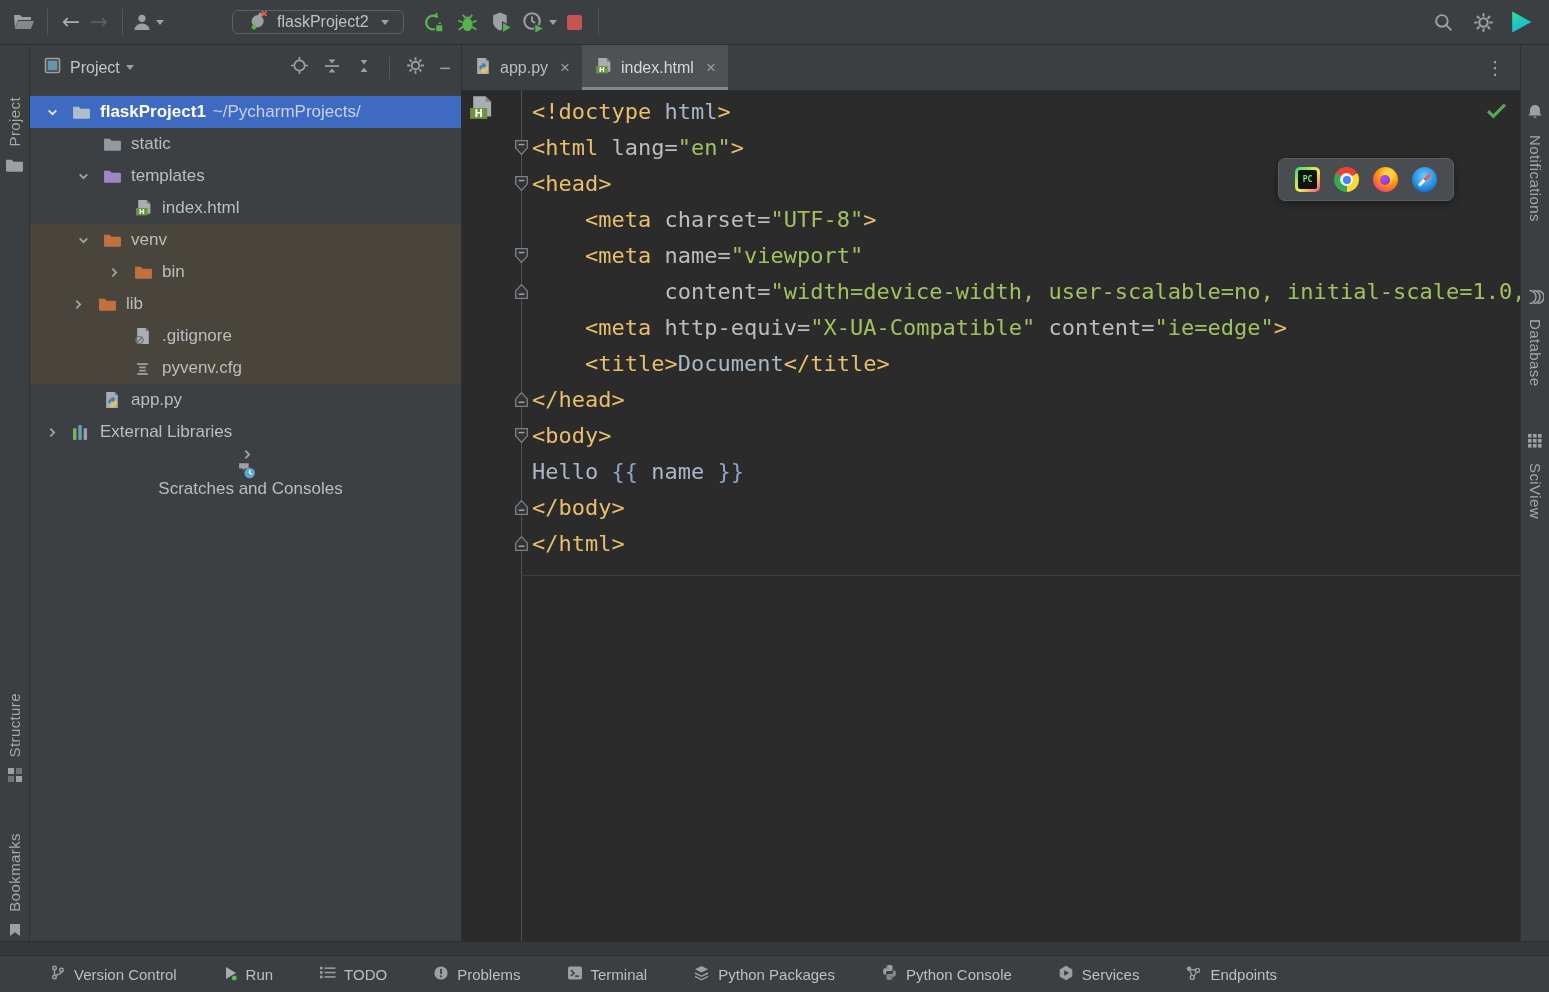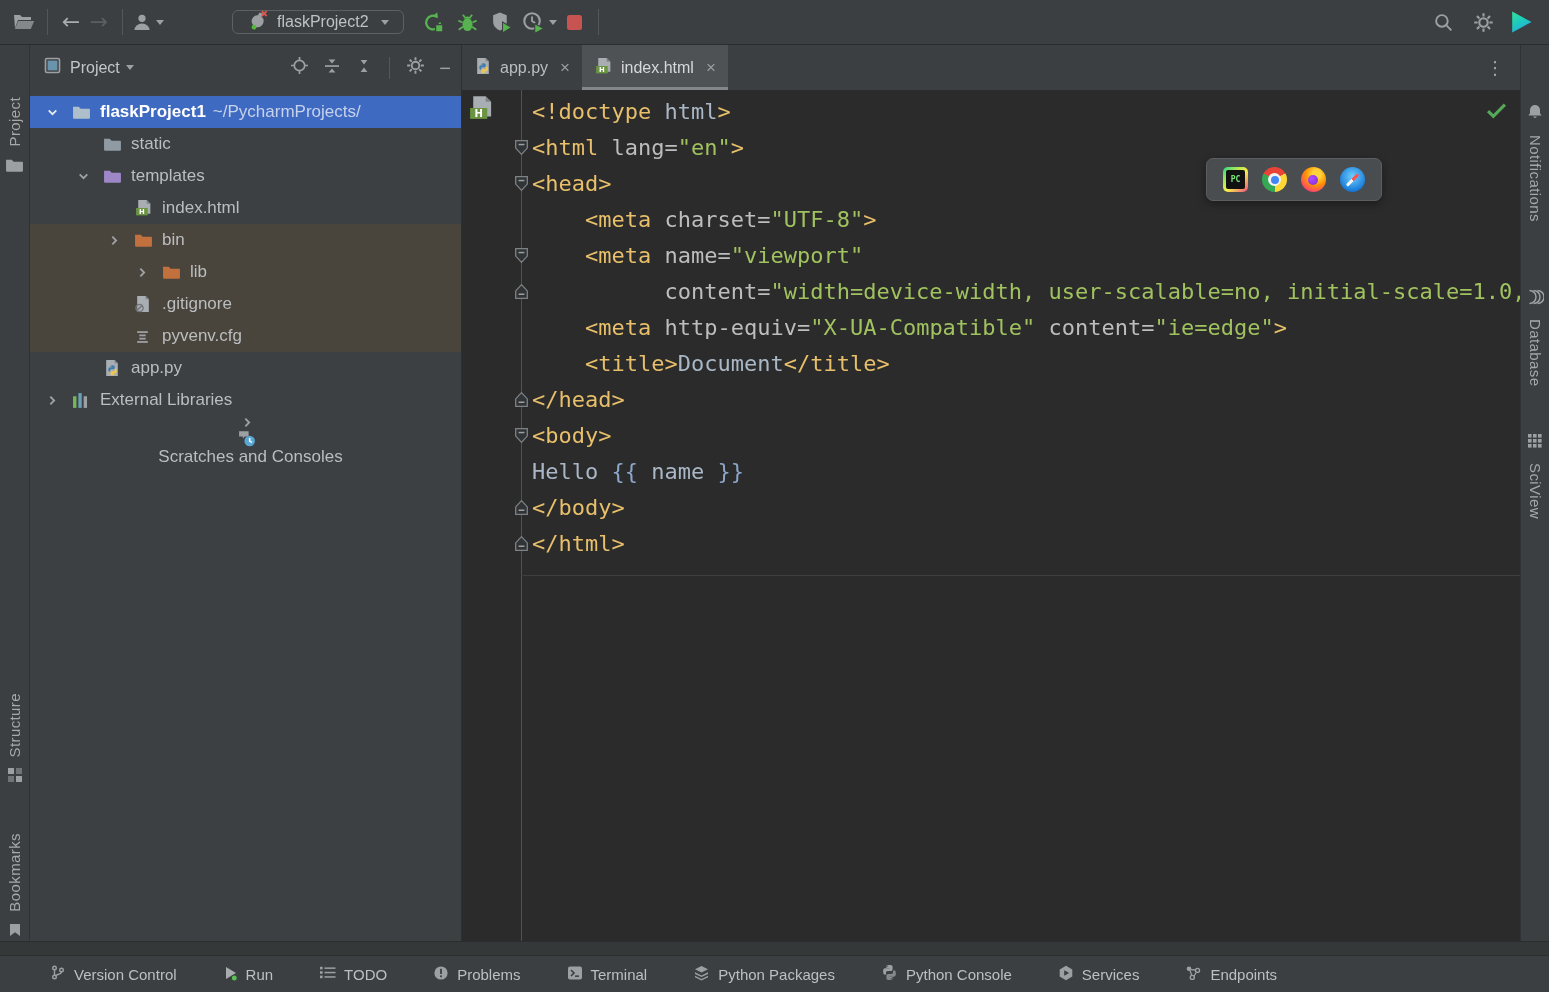--- a/index.html
+++ b/index.html
@@ -67,21 +67,21 @@
   .crow { height:36px; position:relative; }
   .crow pre { font-family:"DejaVu Sans Mono",monospace; font-size:22px; line-height:36px;
     margin-left:70px; white-space:pre; }
   .fold-mark { position:absolute; left:52px; top:9px; z-index:2; }
   .tk-tag { color:#e8bf6a; } .tk-attr { color:#bdbdbd; } .tk-val { color:#a0c25f; }
   .tk-plain { color:#a9b7c6;text-align:center; } .tk-tpl { color:#8ca6c9; }
   .gutter-file-icon { position:absolute; left:5px; top:4px; z-index:3; }
   .ed-check { position:absolute; left:1024px; top:12px; }
 
   
-  .browser-popup { position:absolute; left:744px; top:68px; width:176px; height:43px;
+  .browser-popup { position:absolute; left:816px; top:68px; width:176px; height:43px;
     background:#4a4d4f; border:1px solid #5c5f61; border-radius:7px; display:flex; align-items:center;
     justify-content:center; gap:14px; box-shadow:0 3px 8px rgba(0,0,0,.35); z-index:5; }
   .bp-ic { width:25px; height:25px; position:relative; flex:0 0 25px; }
   .ic-pycharm { border-radius:5px; background:linear-gradient(135deg,#2ad889 0%,#b9e94f 35%,#f7ef4a 55%,#f04c7f 100%);
     display:flex; align-items:center; justify-content:center; }
   .ic-pycharm .inner { width:19px; height:19px; background:#111; border-radius:2px; color:#7be87b;
     font-size:8px; font-weight:bold; display:flex; align-items:center; justify-content:center;
     font-family:"DejaVu Sans Mono",monospace; }
   .ic-chrome { border-radius:50%; background:conic-gradient(from -60deg,#ea4335 0 120deg,#fdd835 120deg 240deg,#34a853 240deg 360deg); }
   .ic-chrome::before { content:""; position:absolute; inset:6px; background:#f2f2f2; border-radius:50%; }
@@ -294,34 +294,47 @@
             <span class="ticon">
               <svg width="19" height="18" viewBox="0 0 18 17">
                 <path d="M4 1h8l3.5 3.5V14H4Z" fill="#a9aeb2"></path>
                 <path d="M12 1l3.5 3.5H12Z" fill="#7e8387"></path>
                 <rect x="2" y="8.5" width="11" height="7" fill="#6a9440"></rect>
                 <text x="7.5" y="14.3" font-size="6.5" font-weight="bold" fill="#fff" text-anchor="middle" font-family="DejaVu Sans, sans-serif">H</text>
               </svg>
             </span>
             <span>index.html</span>
           </div>
+          <div class="trow excluded" style="padding-left: 41px;">
+            <span class="chev">
+              <svg width="13" height="13" viewBox="0 0 12 12">
+                <path d="M2.5 4 6 7.5 9.5 4" fill="none" stroke="#9fa2a5" stroke-width="1.7"></path>
+              </svg>
+            </span>
+            <span class="ticon">
+              <svg width="19" height="17" viewBox="0 0 18 16">
+                <path d="M1 2.5h5.4l1.8 2H16.2a.8.8 0 0 1 .8.8V13a1 1 0 0 1-1 1H2a1 1 0 0 1-1-1Z" fill="#c2703d"></path>
+              </svg>
+            </span>
+            <span>venv</span>
+          </div>
           <div class="trow excluded" style="padding-left: 72px;">
             <span class="chev">
               <svg width="13" height="13" viewBox="0 0 12 12">
                 <path d="M4 2.5 7.5 6 4 9.5" fill="none" stroke="#9fa2a5" stroke-width="1.7"></path>
               </svg>
             </span>
             <span class="ticon">
               <svg width="19" height="17" viewBox="0 0 18 16">
                 <path d="M1 2.5h5.4l1.8 2H16.2a.8.8 0 0 1 .8.8V13a1 1 0 0 1-1 1H2a1 1 0 0 1-1-1Z" fill="#c2703d"></path>
               </svg>
             </span>
             <span>bin</span>
           </div>
-          <div class="trow excluded" style="padding-left: 100px;">
+          <div class="trow excluded" style="padding-left: 36px;">
             <span class="chev">
               <svg width="13" height="13" viewBox="0 0 12 12">
                 <path d="M4 2.5 7.5 6 4 9.5" fill="none" stroke="#9fa2a5" stroke-width="1.7"></path>
               </svg>
             </span>
             <span class="ticon">
               <svg width="19" height="17" viewBox="0 0 18 16">
                 <path d="M1 2.5h5.4l1.8 2H16.2a.8.8 0 0 1 .8.8V13a1 1 0 0 1-1 1H2a1 1 0 0 1-1-1Z" fill="#c2703d"></path>
               </svg>
             </span>

